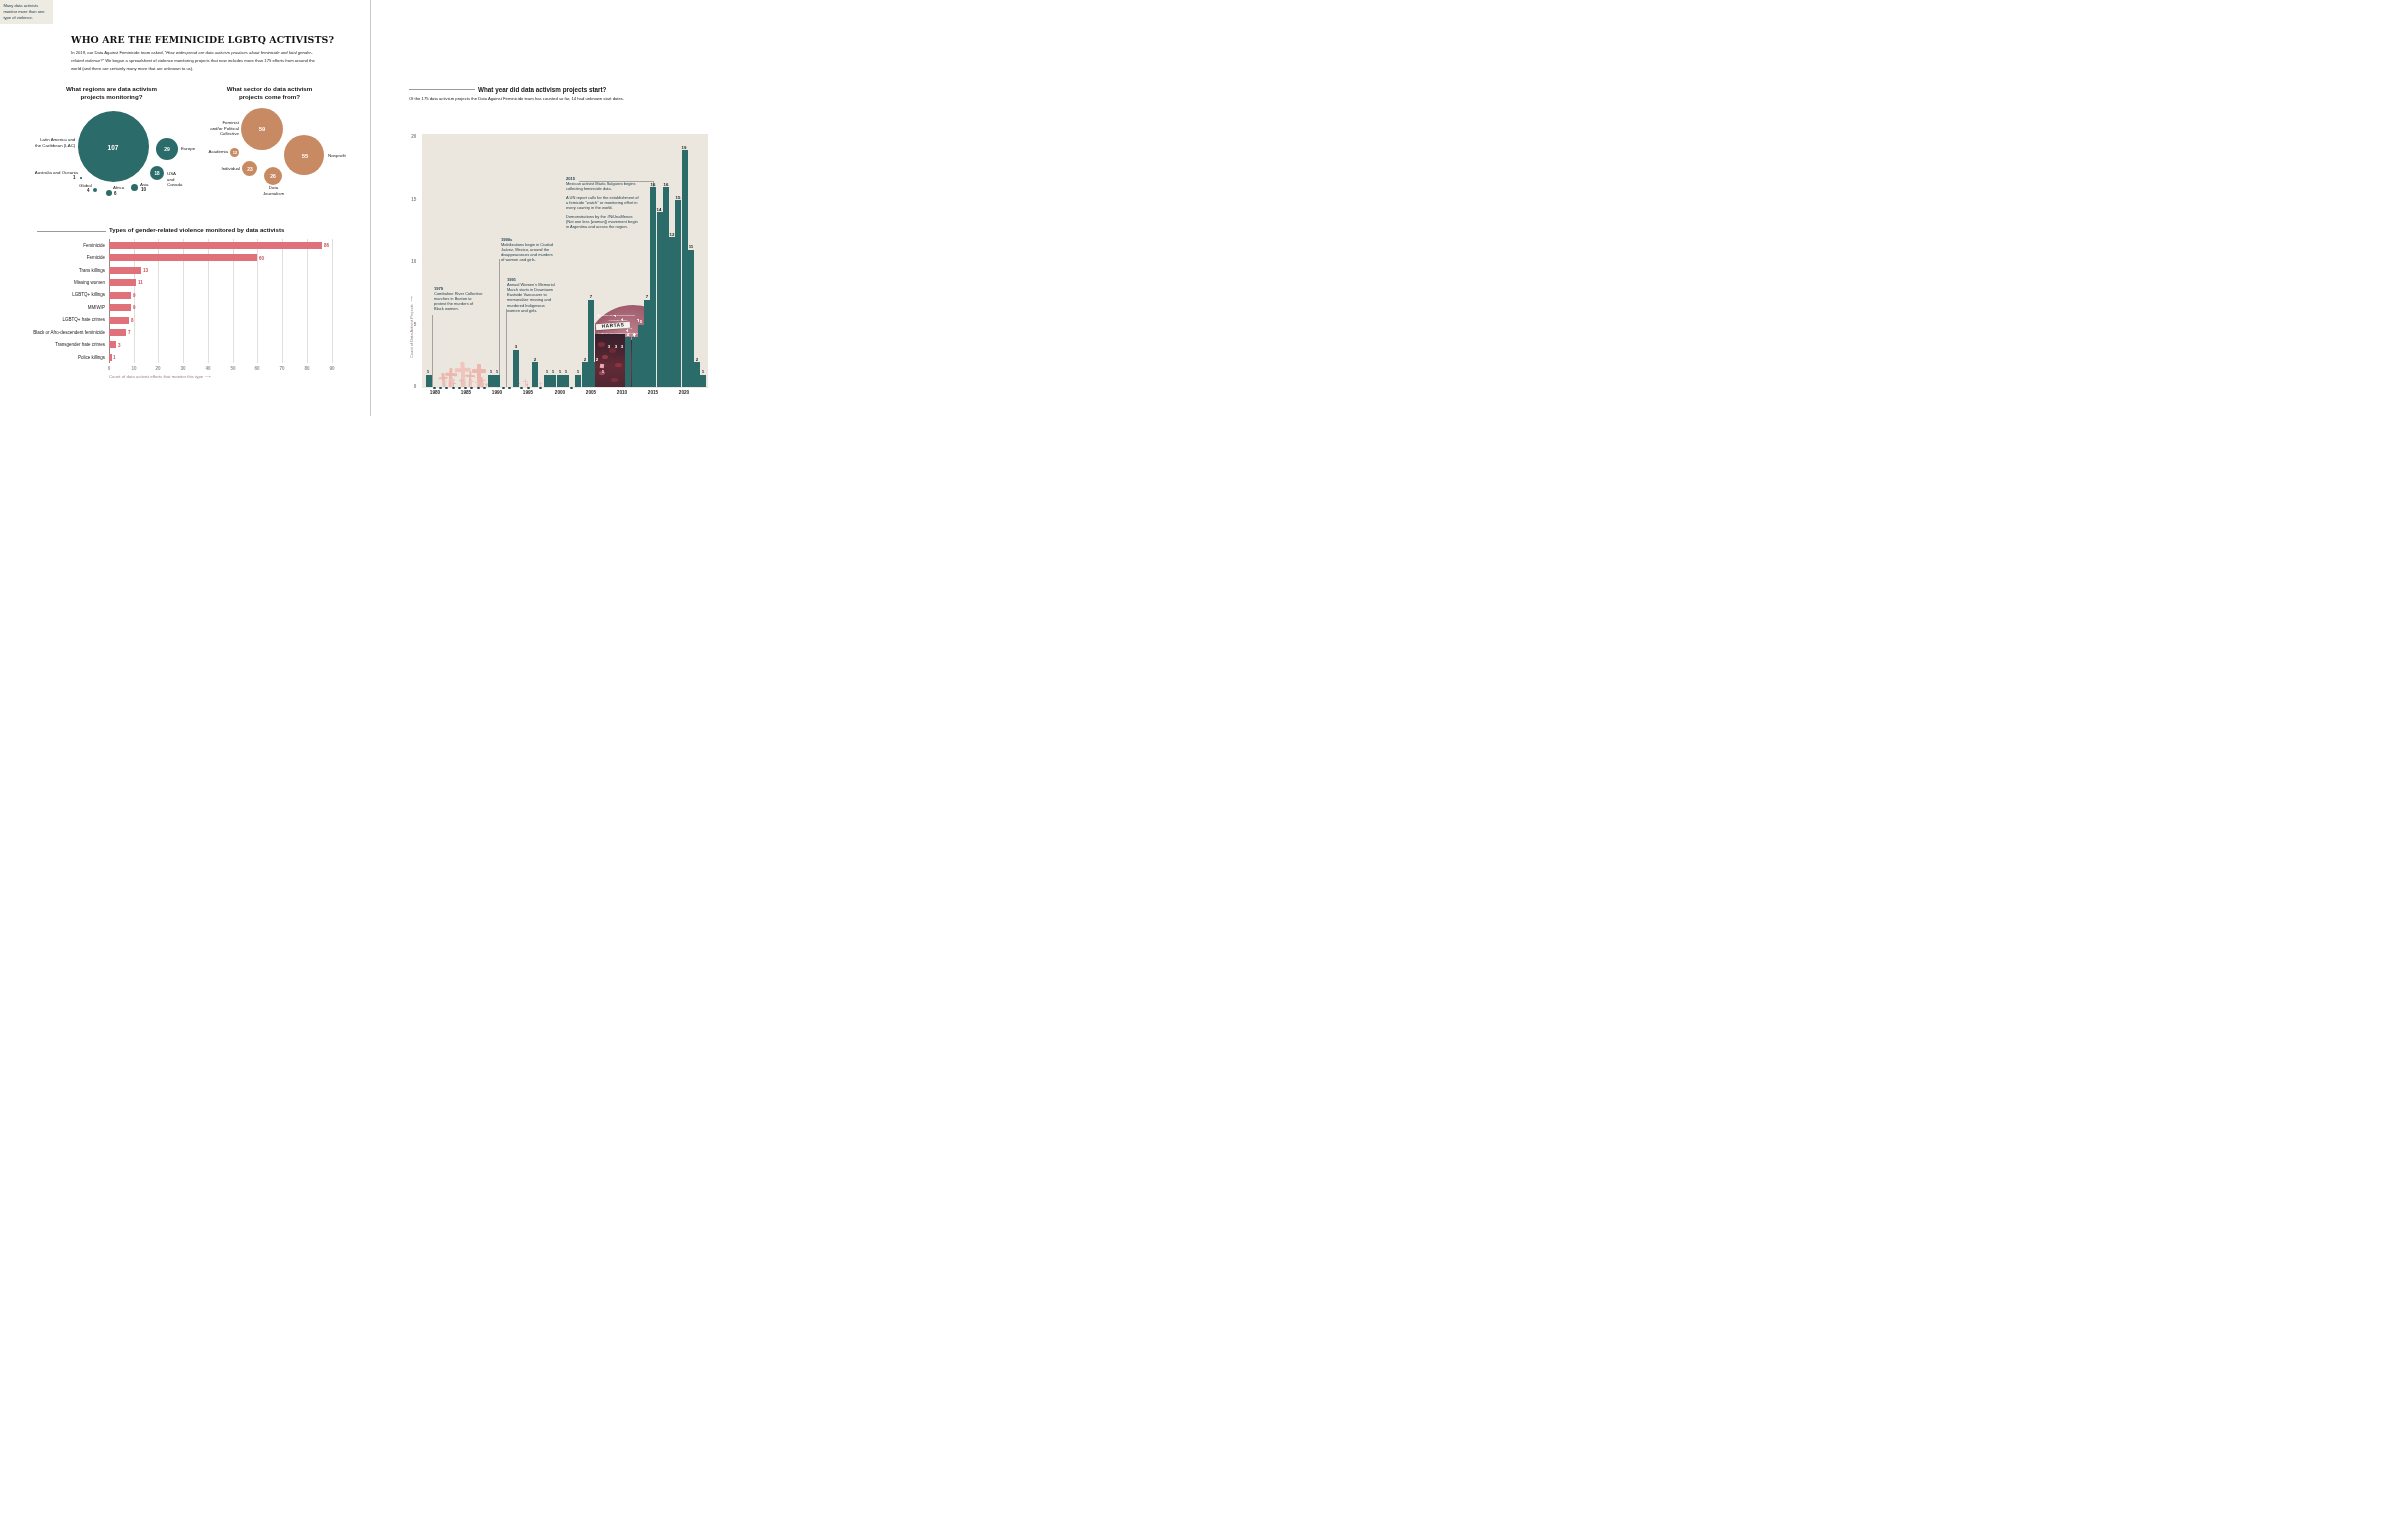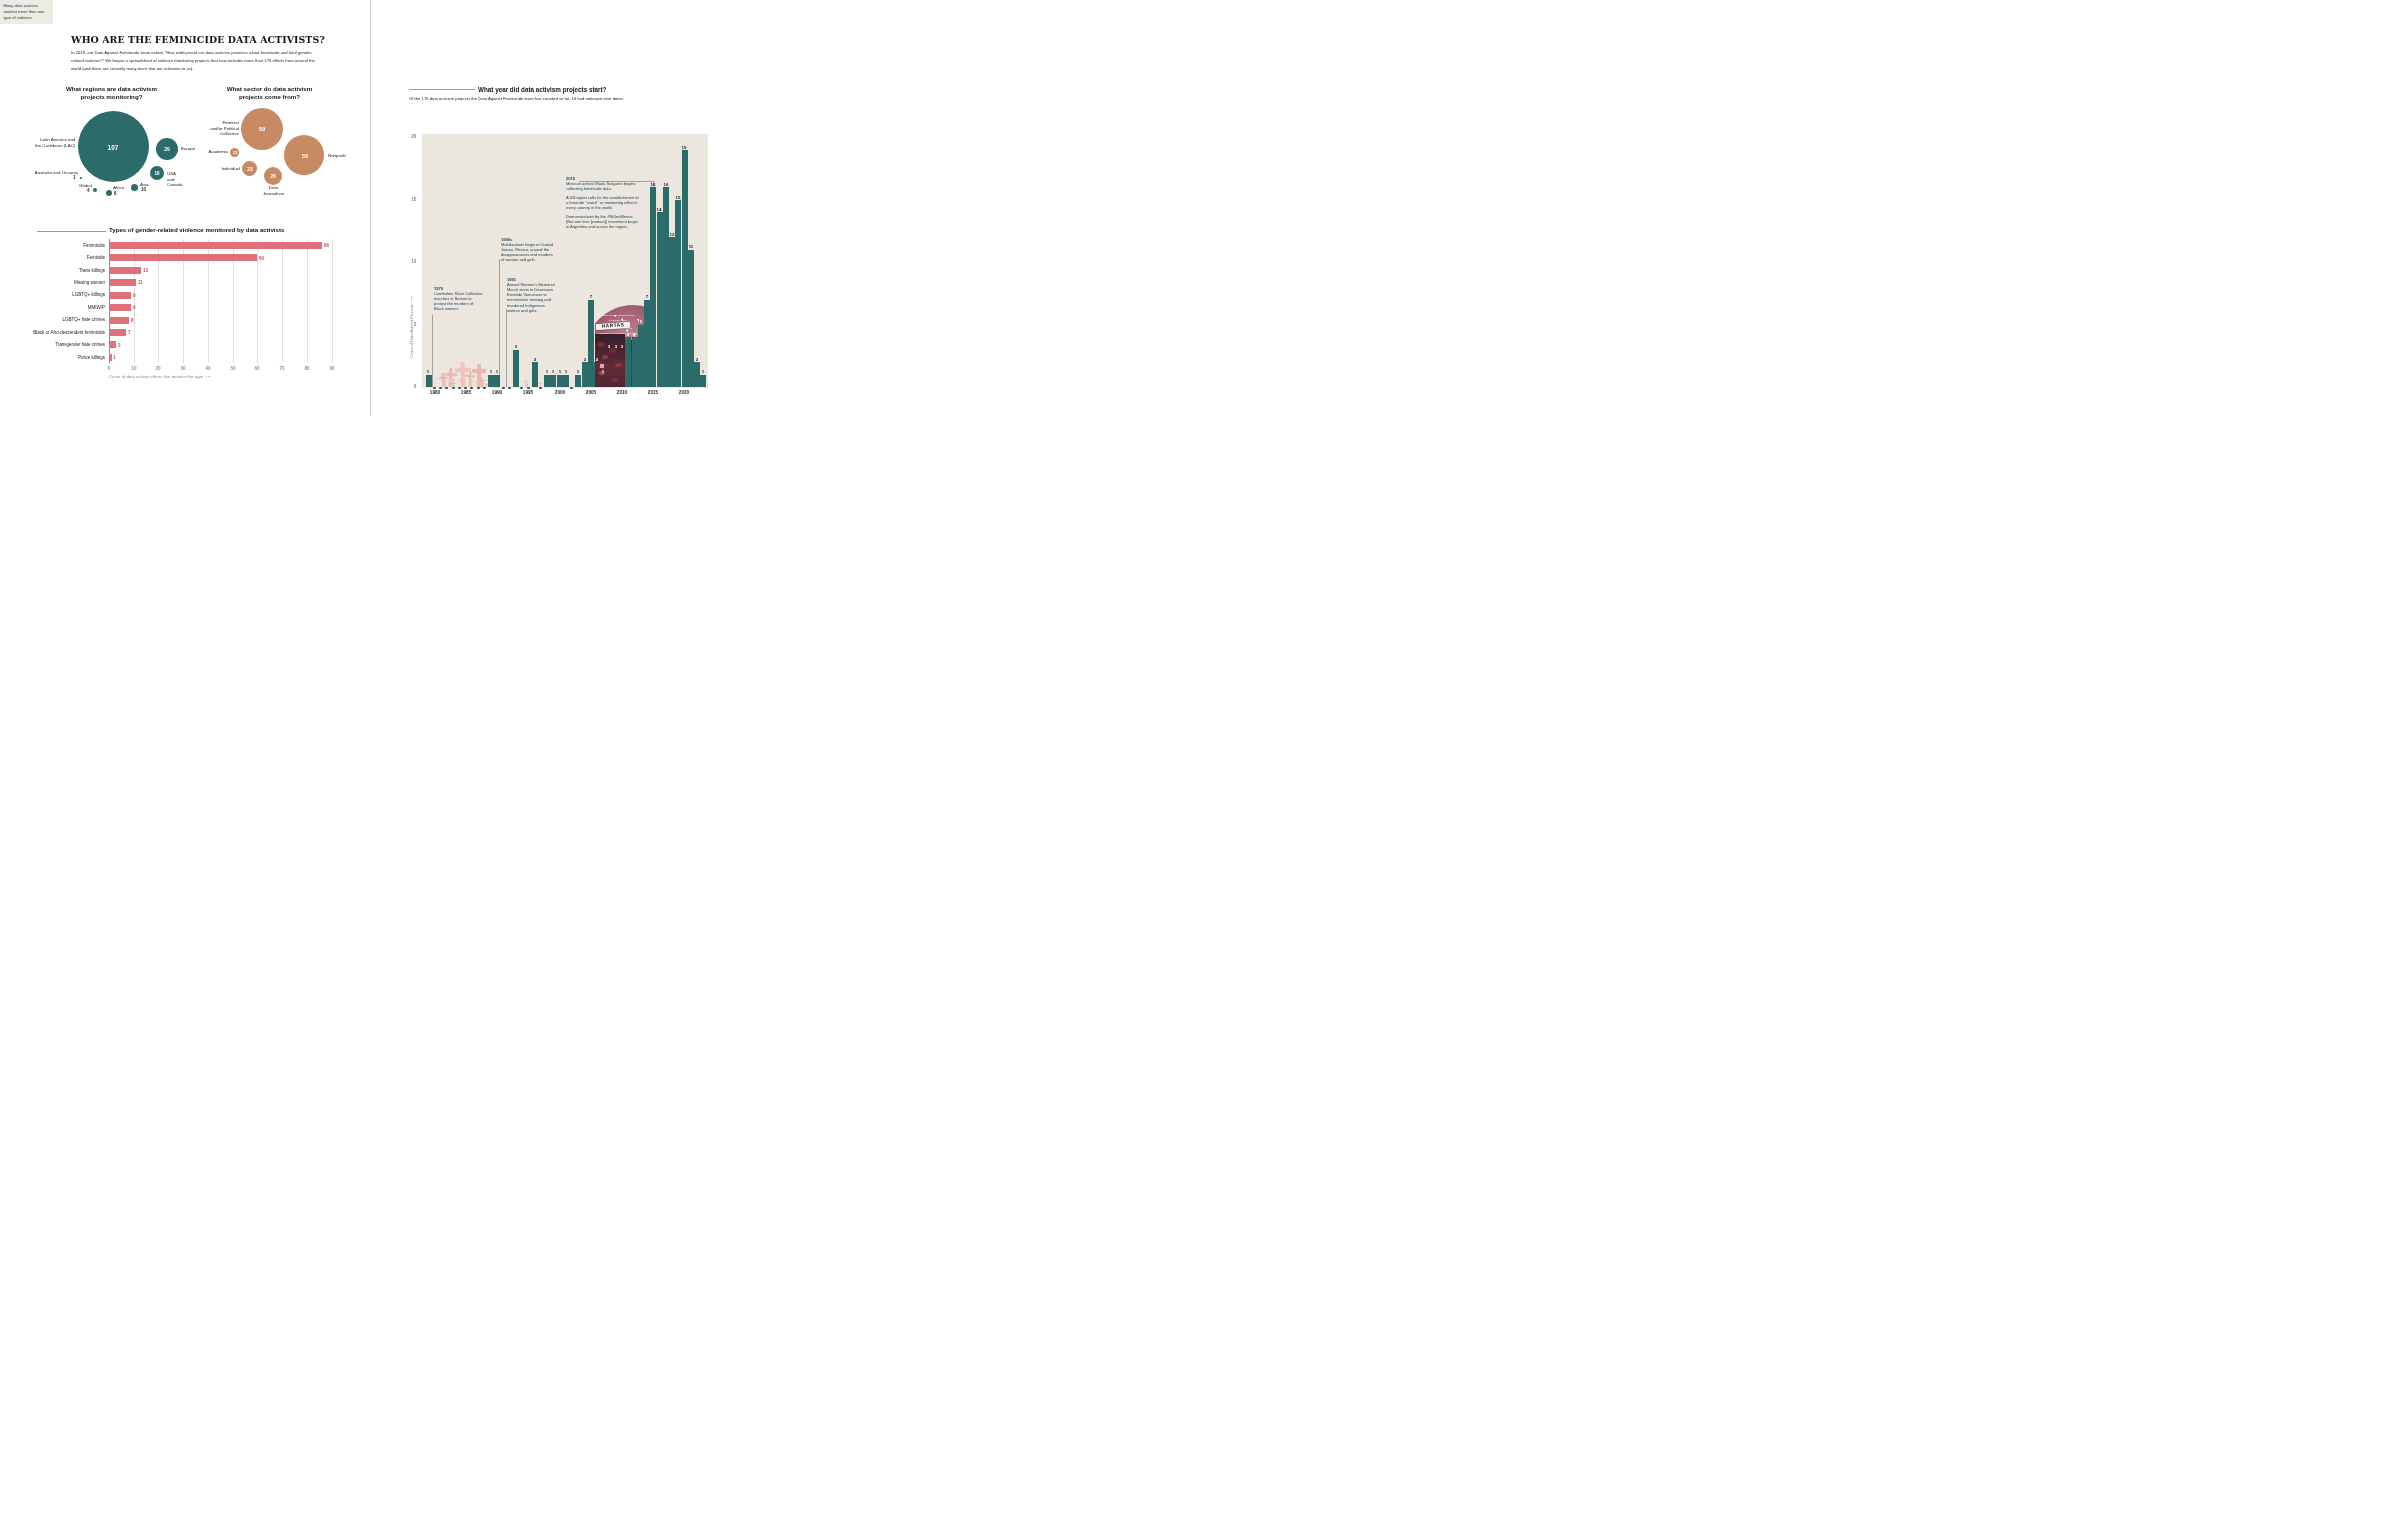--- a/index.html
+++ b/index.html
@@ -29,21 +29,21 @@
   .ann p + p{margin-top:3.8px;}
   .crossbar{position:absolute;border-radius:1px;}
   .hashtag{position:absolute;font-size:2px;color:rgba(255,255,255,.92);white-space:nowrap;z-index:2;}
 </style>
 </head>
 <body>
 
 <div id="page">
   <div class="abs" id="divider"></div>
 
-  <div class="abs" id="main-title">WHO ARE THE FEMINICIDE DATA ACTIVISTS?</div>
+  <div class="abs" id="main-title">WHO ARE THE FEMINICIDE LGBTQ ACTIVISTS?</div>
   <div class="abs" id="intro"><span>In 2019, our Data Against Feminicide team asked, “</span><span class="it">How widespread are data activism practices about feminicide and fatal gender-related violence?</span><span>” We began a spreadsheet of violence monitoring projects that now includes more than 175 efforts from around the world (and there are certainly many more that are unknown to us).</span></div>
 
   <div class="ctitle" id="region-title">What regions are data activism projects monitoring?</div>
   <div class="ctitle" id="sector-title">What sector do data activism projects come from?</div>
   <div class="abs" id="region-bubbles">
       <div style="position: absolute; left: 78px; top: 111px; width: 71px; height: 71px; background: rgb(43, 107, 106); border-radius: 50%;"></div>
       <div style="position: absolute; left: 113px; top: 147px; font-weight: 700; color: rgb(255, 255, 255); font-size: 6.5px; transform: translate(-50%, -50%);">107</div>
       <div style="position: absolute; top: 137px; font-size: 4.4px; line-height: 1.3; color: rgb(28, 28, 28); white-space: pre-line; left: 17.3px; width: 58px; text-align: right;">Latin America and
 the Caribbean (LAC)</div>
       <div style="position: absolute; left: 156px; top: 138px; width: 22px; height: 22px; background: rgb(43, 107, 106); border-radius: 50%;"></div>

